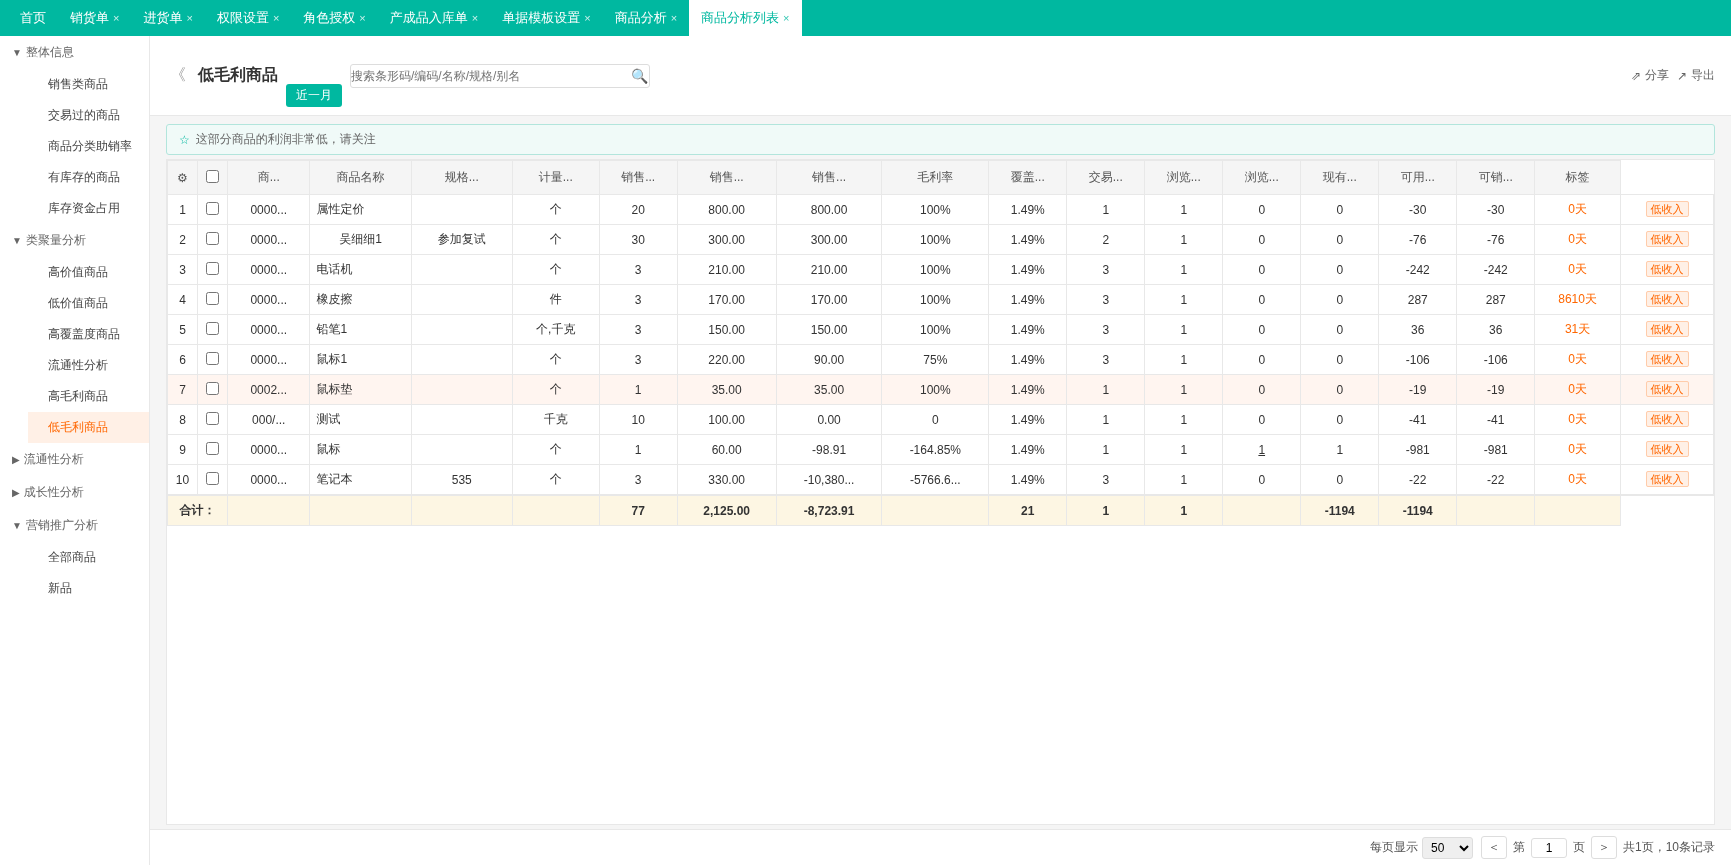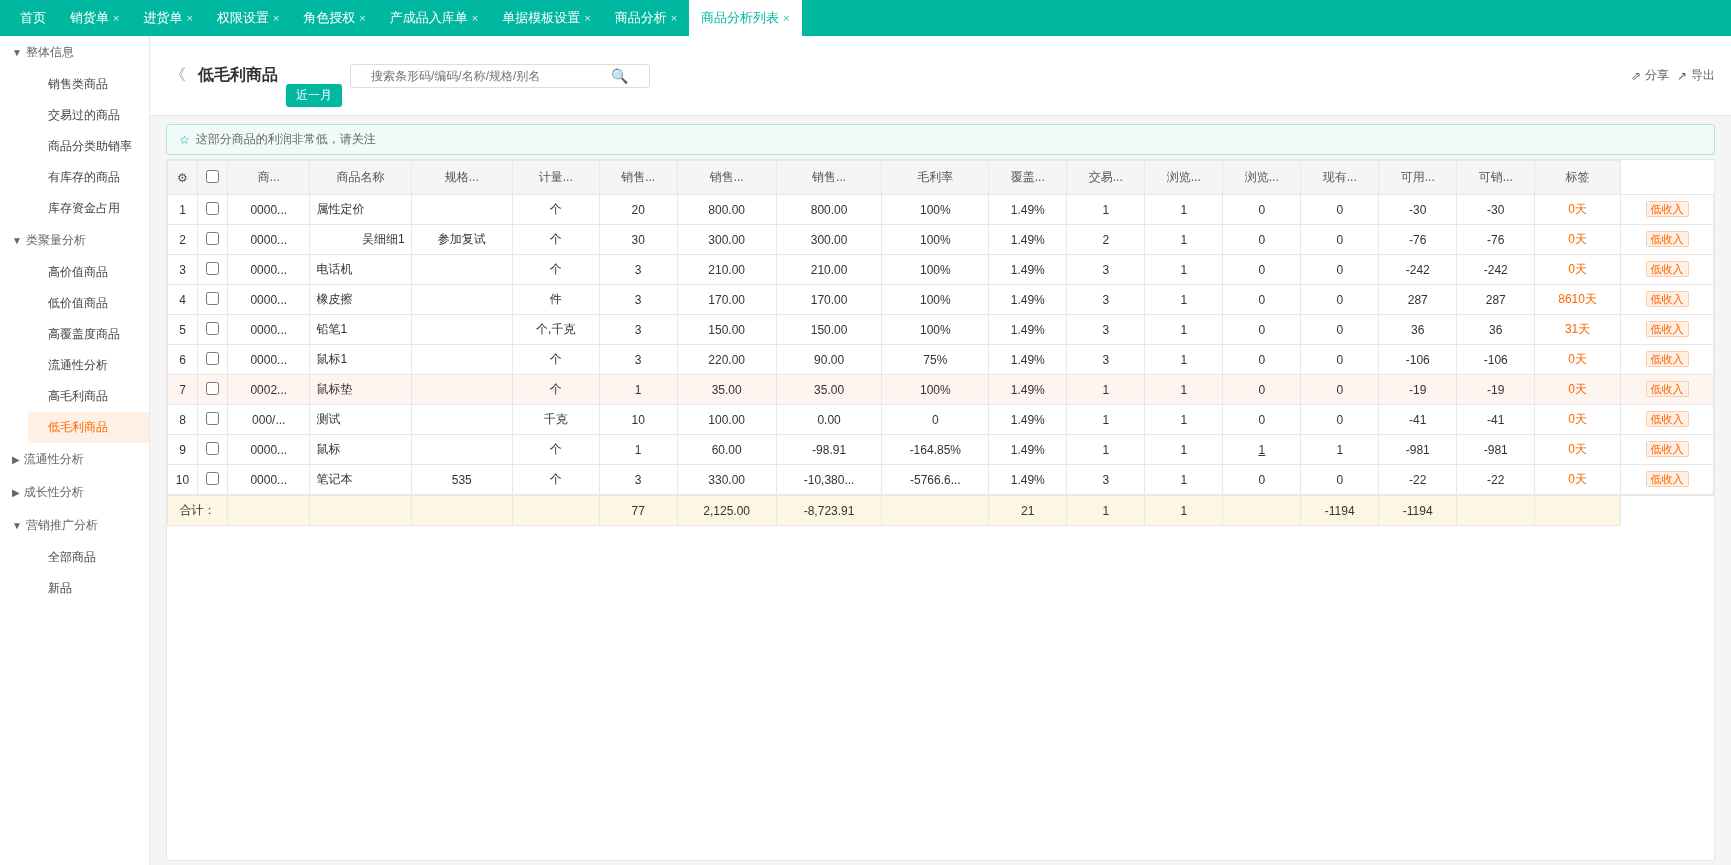--- a/index.html
+++ b/index.html
@@ -89,21 +89,21 @@
       border-radius: 3px;
       font-size: 12px;
       cursor: pointer;
       margin-top: 40px;
     }
     .search-box {
       display: flex;
       align-items: center;
       border: 1px solid #ddd;
       border-radius: 3px;
-      padding: 3px 20px;
+      padding: 3px 0;
       background: #fff;
       flex: 1;
       max-width: 300px;
     }
     .search-box input {
       border: none;
       outline: none;
       font-size: 12px;
       width: 100%;
       color: #999;
@@ -190,21 +190,21 @@
     .settings-th { width: 30px; }
     .checkbox-col { width: 30px; }
 
     
     .total-row {
       background: #fdf6e3;
       border-top: 2px solid #e8e8e8;
     }
     .total-row td {
       background: #fdf6e3;
-      font-weight: normal;
+      font-weight: bold;
     }
 
     
     .footer {
       display: flex;
       align-items: center;
       justify-content: flex-end;
       padding: 6px 16px;
       background: #fff;
       border-top: 1px solid #e8e8e8;
@@ -381,21 +381,21 @@
     <td>0</td>
     <td class="">-30</td>
     <td>-30</td>
     <td class="orange-text">0天</td>
     <td><span class="tag-label">低收入</span></td>
   </tr>
             <tr>
     <td>2</td>
     <td><input type="checkbox" style=""></td>
     <td>0000...</td>
-    <td style="text-align:right">吴细细1</td>
+    <td style="text-align:center">吴细细1</td>
     <td>参加复试</td>
     <td>个</td>
     <td>30</td>
     <td>300.00</td>
     <td>300.00</td>
     <td>100%</td>
     <td>1.49%</td>
     <td>2</td>
     <td>1</td>
     <td class="">0</td>
@@ -591,14 +591,32 @@
             <td></td>
             <td>-1194</td>
             <td>-1194</td>
             <td></td>
             <td></td>
           </tr>
         </tfoot>
       </table>
     </div>
 
+    <div class="footer">
+      <div class="footer-page-size">
+        <span>每页显示</span>
+        <select class="page-size-select">
+          <option>50</option>
+          <option>100</option>
+          <option>200</option>
+        </select>
+      </div>
+      <div class="pagination">
+        <button class="page-btn">＜</button>
+        <span>第</span>
+        <input class="page-input" type="text" value="1" style="">
+        <span>页</span>
+        <button class="page-btn">＞</button>
+        <span>共1页，10条记录</span>
+      </div>
+    </div>
   </main>
 </div>
 
 </body></html>

